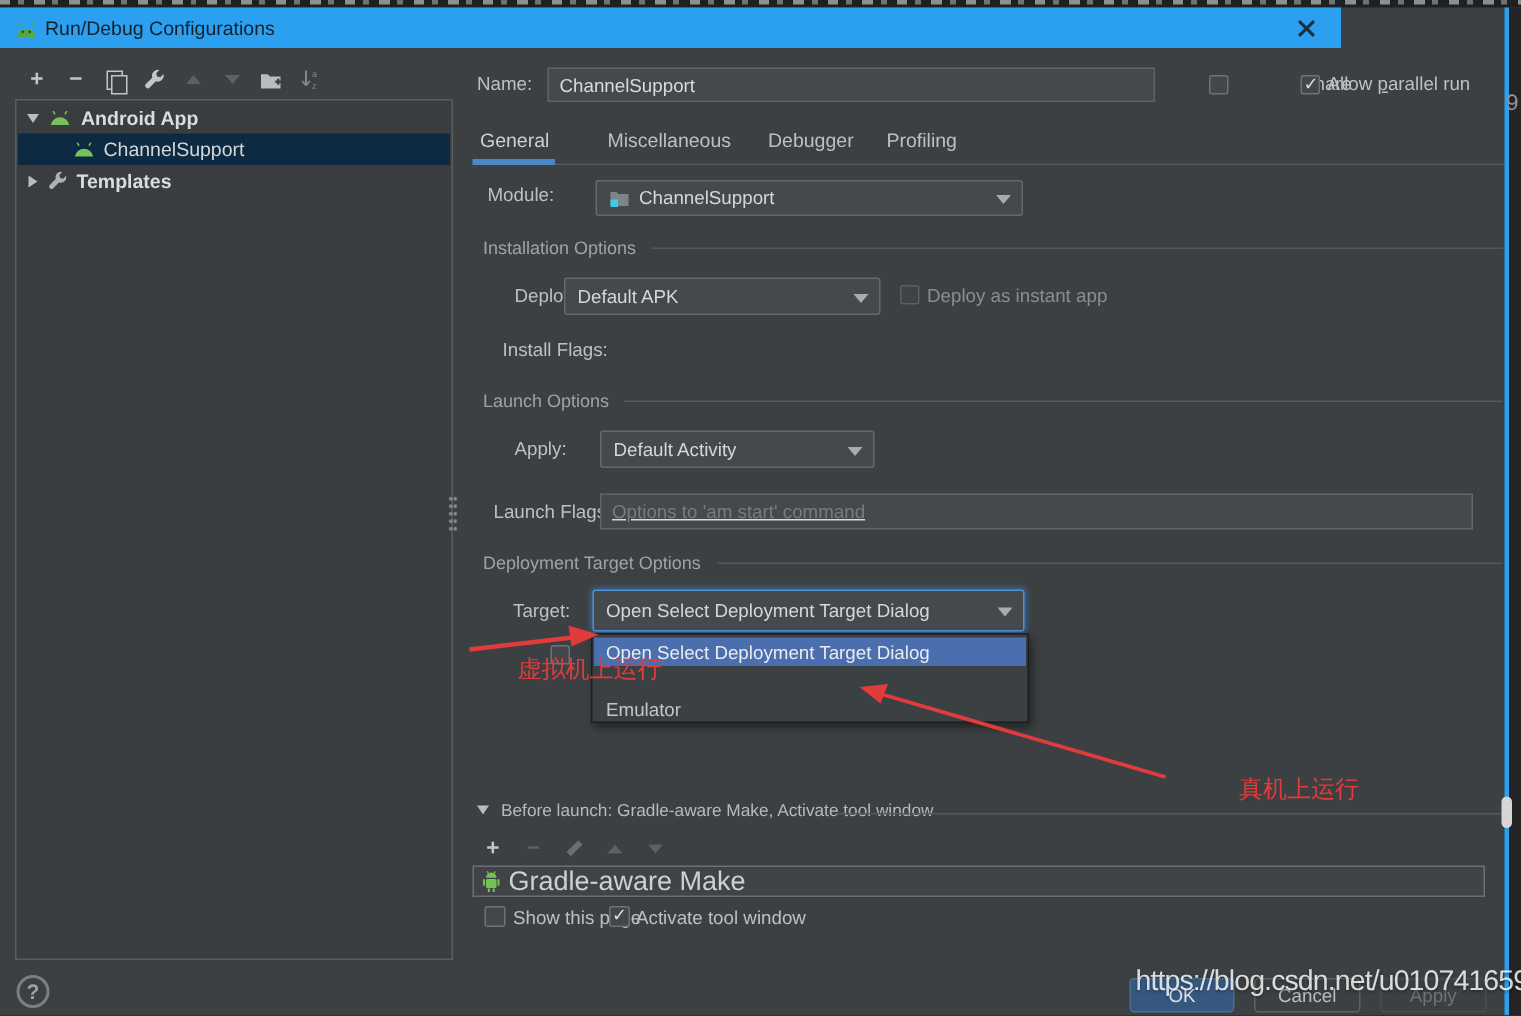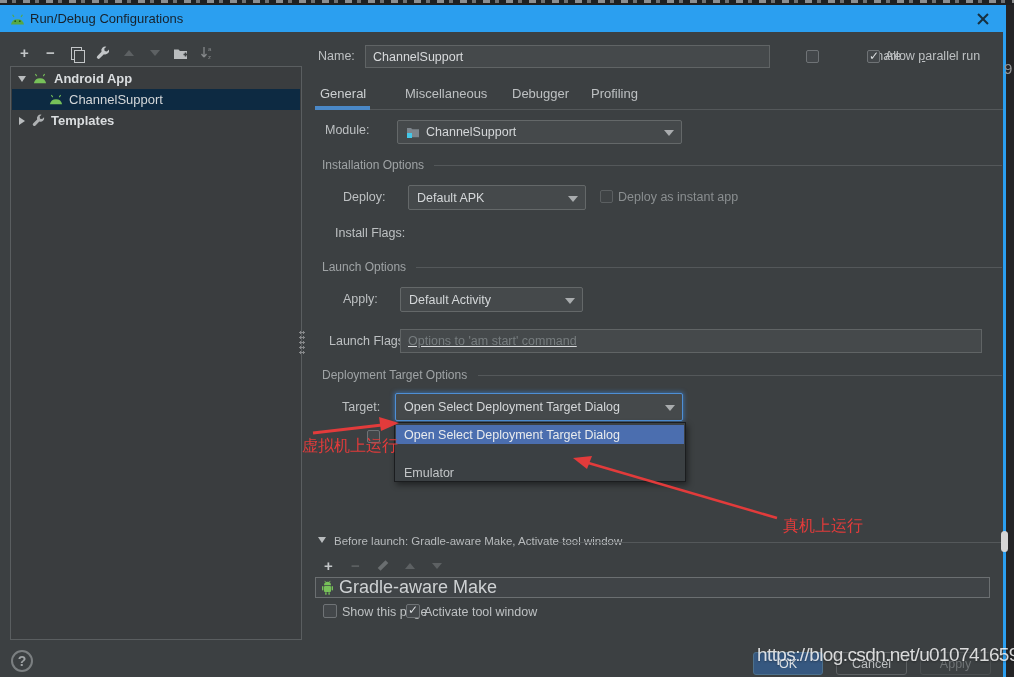--- a/index.html
+++ b/index.html
@@ -4,21 +4,21 @@
 <style>
   html,body{margin:0;padding:0;background:#242628;}
   .screen{position:relative;width:1014px;height:677px;overflow:hidden;
     font-family:"Liberation Sans","DejaVu Sans",sans-serif;background:#3c4042;}
   .abs{position:absolute;}
   
   .top-strip{left:0;top:0;width:1014px;height:5px;background:#1e2022;
     background-image:repeating-linear-gradient(90deg,#8d8f91 0 7px,transparent 7px 12px,#6f7173 12px 16px,transparent 16px 23px);
     background-size:auto 3px;background-repeat:repeat-x;}
   
-  .titlebar{left:0;top:5px;width:1006px;height:27px;background:#2B9FF0;display:flex;align-items:center;}
+  .titlebar{left:0;top:5px;width:894px;height:27px;background:#2B9FF0;display:flex;align-items:center;}
   .titlebar .title{color:#17212b;font-size:13px;margin-left:8px;}
   .closebtn{position:absolute;right:8px;top:0;width:30px;height:27px;cursor:pointer;}
   .closebtn .x1,.closebtn .x2{position:absolute;left:8px;top:12.5px;width:14px;height:2px;background:#173040;}
   .closebtn .x1{transform:rotate(45deg);} .closebtn .x2{transform:rotate(-45deg);}
   
   .frame-right{left:1003px;top:5px;width:3px;height:672px;background:#2B9FF0;}
   .outside{left:1006px;top:5px;width:8px;height:672px;background:#242426;}
   .scroll-pill{left:1001px;top:531px;width:7px;height:21px;background:#d6d6d6;border-radius:3.5px;z-index:60;}
   .artifact{left:1004px;top:60px;color:#939597;font-size:15px;z-index:61;}
   
@@ -61,21 +61,21 @@
   .tab.active{color:#cdd0d2;}
   .tabline{left:318px;top:109px;width:685px;}
   .tabunder{left:315px;top:106px;width:55px;height:4px;background:#4A88C7;}
   
   .popup{left:394px;top:422px;width:292px;height:60px;background:#3b4043;border:1px solid #1b1d1f;
     box-sizing:border-box;z-index:40;box-shadow:2px 3px 6px rgba(0,0,0,.45);}
   .prow{position:absolute;left:1px;width:288px;height:19px;display:flex;align-items:center;
     padding-left:8px;box-sizing:border-box;color:#c3c6c8;font-size:12.5px;cursor:pointer;}
   .prow.hl{background:#4B6EAF;color:#e9ebed;}
   
-  .annot{position:absolute;color:#E23B3B;font-size:16px;z-index:50;white-space:nowrap;}
+  .annot{position:absolute;color:#E23B3B;font-size:16px;z-index:50;white-space:nowrap;margin-left:43px;}
   .arrows{left:0;top:0;width:1014px;height:677px;z-index:45;pointer-events:none;}
   
   .bl-tri{left:318px;top:537px;width:0;height:0;border-left:4.5px solid transparent;border-right:4.5px solid transparent;border-top:6px solid #b9bcbe;}
   .bl-hdr{left:334px;top:535px;color:#b7babc;font-size:11.5px;white-space:nowrap;}
   .task-box{left:315px;top:577px;width:675px;height:21px;border:1px solid #6b6f71;background:#404447;
     box-sizing:border-box;display:flex;align-items:center;padding-left:5px;}
   .task-box span{color:#ced1d3;font-size:18px;margin-left:5px;}
   
   .btn{position:absolute;top:652px;height:23px;border-radius:3px;display:flex;align-items:center;justify-content:center;
     font-size:12.5px;cursor:pointer;box-sizing:border-box;}
@@ -192,21 +192,21 @@
       <path d="M1 2h4l1.3 1.3H13v8H1z" fill="#7d858c"></path>
       <rect x="1" y="7" width="5" height="5" fill="#43c7e8"></rect>
     </svg>
     <span>ChannelSupport</span>
     <span class="carr"></span>
   </div>
 
   <span class="abs hdr" style="left:322px;top:158px">Installation Options</span>
   <div class="abs hline" style="left:434px;top:165px;width:568px"></div>
   <span class="abs lbl" style="left:343px;top:190px">Deploy:</span>
-  <div class="combo" style="left:408px;top:185px;width:178px;height:25px">
+  <div class="combo" style="left:376px;top:185px;width:211px;height:25px">
     <span>Default APK</span>
     <span class="carr"></span>
   </div>
   <span class="abs cb dim" style="left:600px;top:190px"></span>
   <span class="abs dimlbl" style="left:618px;top:190px">Deploy as instant app</span>
   <span class="abs lbl" style="left:335px;top:226px">Install Flags:</span>
 
   <span class="abs hdr" style="left:322px;top:260px">Launch Options</span>
   <div class="abs hline" style="left:416px;top:267px;width:586px"></div>
   <span class="abs lbl" style="left:343px;top:292px">Apply:</span>

